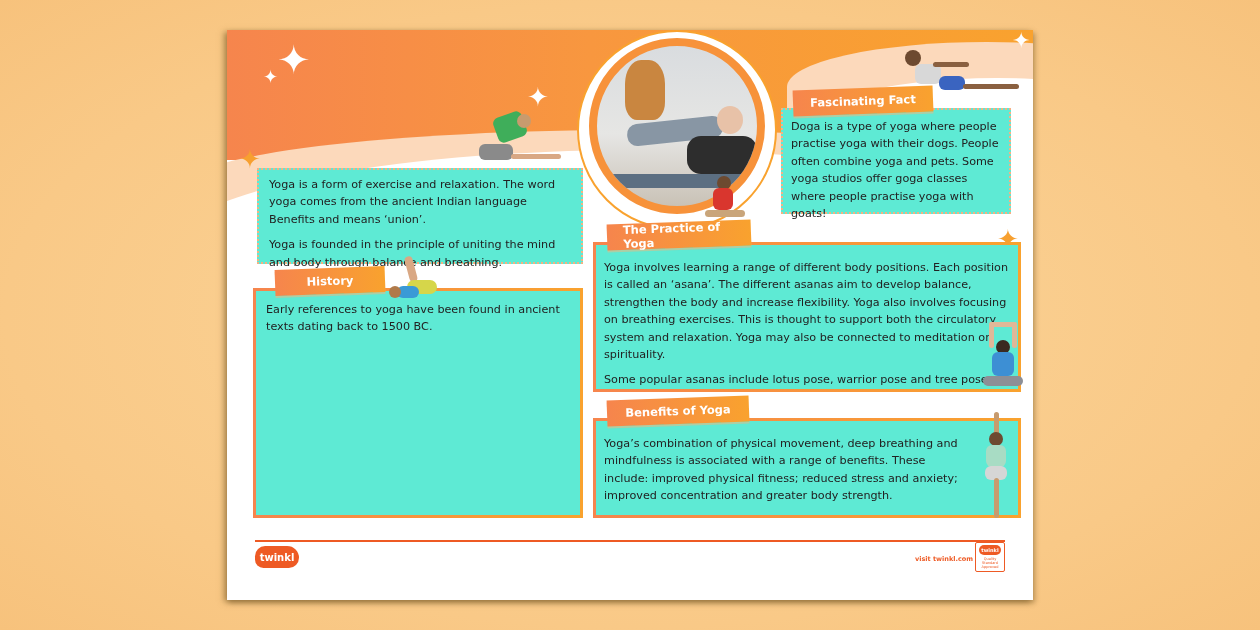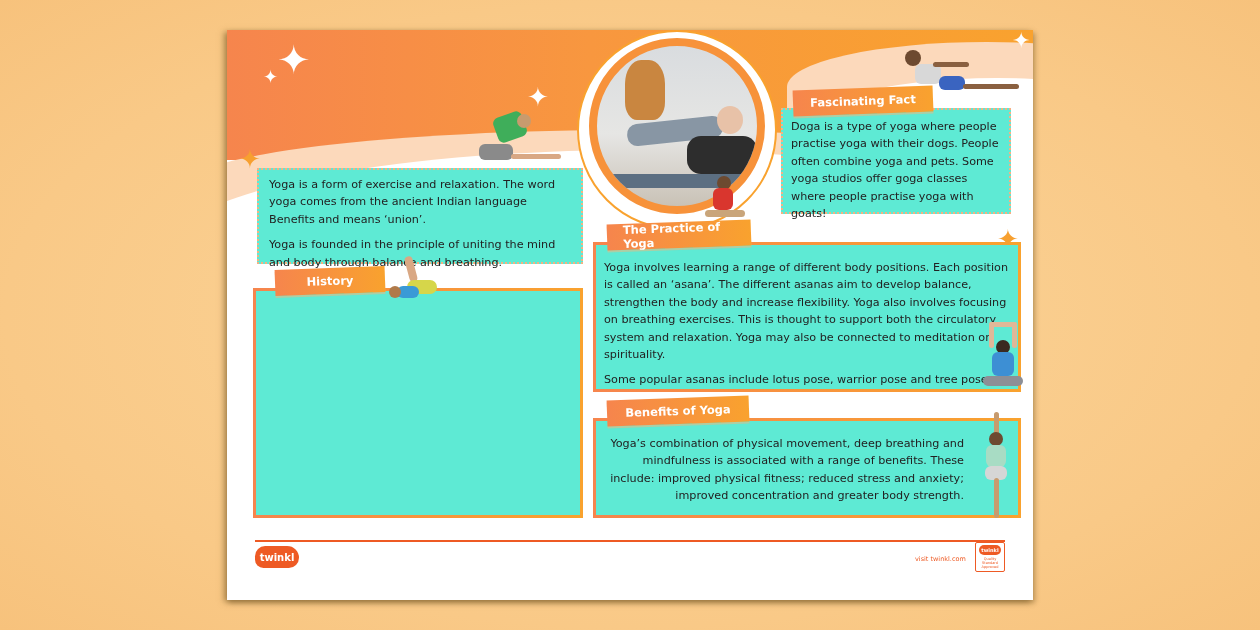--- a/index.html
+++ b/index.html
@@ -86,21 +86,21 @@
   .footer-line {
     position: absolute; left: 28px; top: 510px; width: 750px; height: 2px; background: #ee5a24;
   }
   .twinkl-logo {
     position: absolute; left: 28px; top: 516px; width: 44px; height: 22px;
     background: #ee5a24; border-radius: 12px 14px 12px 10px;
     color: #fff; font-weight: bold; font-size: 10px;
     display: flex; align-items: center; justify-content: center;
   }
   .visit-link {
-    position: absolute; left: 688px; top: 525px; font-size: 6.5px; color: #ee5a24; font-weight: normal;
+    position: absolute; left: 688px; top: 525px; font-size: 6.5px; color: #ee5a24; font-weight: bold;
   }
   .approved-badge {
     position: absolute; left: 748px; top: 512px; width: 30px; height: 30px;
     border: 1px solid #ee5a24; border-radius: 2px; background:#fff;
     display:flex; flex-direction:column; align-items:center; justify-content:flex-start; padding-top:2px;
   }
   .approved-badge .mini-logo { width: 22px; height: 10px; background:#ee5a24; border-radius:6px; color:#fff; font-size:5px; font-weight:bold; display:flex; align-items:center; justify-content:center; }
   .approved-badge .mini-text { font-size: 3.5px; color:#ee5a24; text-align:center; line-height:4px; margin-top:2px; }
 </style>
 </head>
@@ -144,20 +144,21 @@
     <div class="fig-shirt" style="left:8px;top:12px;width:20px;height:22px;background:#d9362e;"></div>
     <div class="fig-limb" style="left:0;top:34px;width:40px;height:7px;background:#c9a57a;"></div>
   </div>
 
   <div class="box dotted" style="left:30px;top:138px;width:326px;height:96px;padding:6px 10px;">
     <p>Yoga is a form of exercise and relaxation. The word yoga comes from the ancient Indian language Benefits and means ‘union’.</p>
     <p>Yoga is founded in the principle of uniting the mind and body through balance and breathing.</p>
   </div>
 
   <div class="box solid" style="left:26px;top:258px;width:330px;height:230px;padding:10px 10px;">
+    <p>Early references to yoga have been found in ancient texts dating back to 1500 BC.</p>
   </div>
   <div class="label" style="left:48px;top:238px;width:110px;">History</div>
   <div class="figure" style="left:166px;top:226px;width:60px;height:44px;">
     <div class="fig-limb" style="left:14px;top:0;width:8px;height:26px;transform:rotate(-15deg);"></div>
     <div class="fig-shirt" style="left:14px;top:24px;width:30px;height:14px;background:#d6d64a;border-radius:8px;"></div>
     <div class="fig-shirt" style="left:4px;top:30px;width:22px;height:12px;background:#3a9ad6;"></div>
     <div class="fig-head" style="left:-4px;top:30px;width:12px;height:12px;background:#b07a4a;"></div>
   </div>
 
   <div class="box dotted" style="left:554px;top:78px;width:230px;height:106px;padding:8px 8px;">
@@ -180,21 +181,21 @@
   <div class="figure" style="left:756px;top:292px;width:40px;height:70px;">
     <div class="fig-limb" style="left:6px;top:0;width:28px;height:5px;background:#e0b898;"></div>
     <div class="fig-limb" style="left:6px;top:0;width:5px;height:26px;background:#e0b898;"></div>
     <div class="fig-limb" style="left:29px;top:0;width:5px;height:26px;background:#e0b898;"></div>
     <div class="fig-head" style="left:13px;top:18px;width:14px;height:14px;background:#3a2a20;"></div>
     <div class="fig-shirt" style="left:9px;top:30px;width:22px;height:24px;background:#3d8fd4;"></div>
     <div class="fig-limb" style="left:0;top:54px;width:40px;height:10px;background:#8d8f96;border-radius:6px;"></div>
   </div>
 
   <div class="box solid" style="left:366px;top:388px;width:428px;height:100px;padding:14px 10px 6px 8px;">
-    <p style="width:360px;text-align:right;">Yoga’s combination of physical movement, deep breathing and mindfulness is associated with a range of benefits. These include: improved physical fitness; reduced stress and anxiety; improved concentration and greater body strength.</p>
+    <p style="width:360px;">Yoga’s combination of physical movement, deep breathing and mindfulness is associated with a range of benefits. These include: improved physical fitness; reduced stress and anxiety; improved concentration and greater body strength.</p>
   </div>
   <div class="label" style="left:380px;top:368px;width:142px;">Benefits of Yoga</div>
   <div class="figure" style="left:754px;top:382px;width:30px;height:108px;">
     <div class="fig-limb" style="left:13px;top:0;width:5px;height:24px;background:#c79b6e;"></div>
     <div class="fig-head" style="left:8px;top:20px;width:14px;height:14px;background:#6d4a30;"></div>
     <div class="fig-shirt" style="left:5px;top:33px;width:20px;height:22px;background:#a8dcc4;"></div>
     <div class="fig-shirt" style="left:4px;top:54px;width:22px;height:14px;background:#d6d6d6;"></div>
     <div class="fig-limb" style="left:13px;top:66px;width:5px;height:40px;background:#c79b6e;"></div>
   </div>
 

